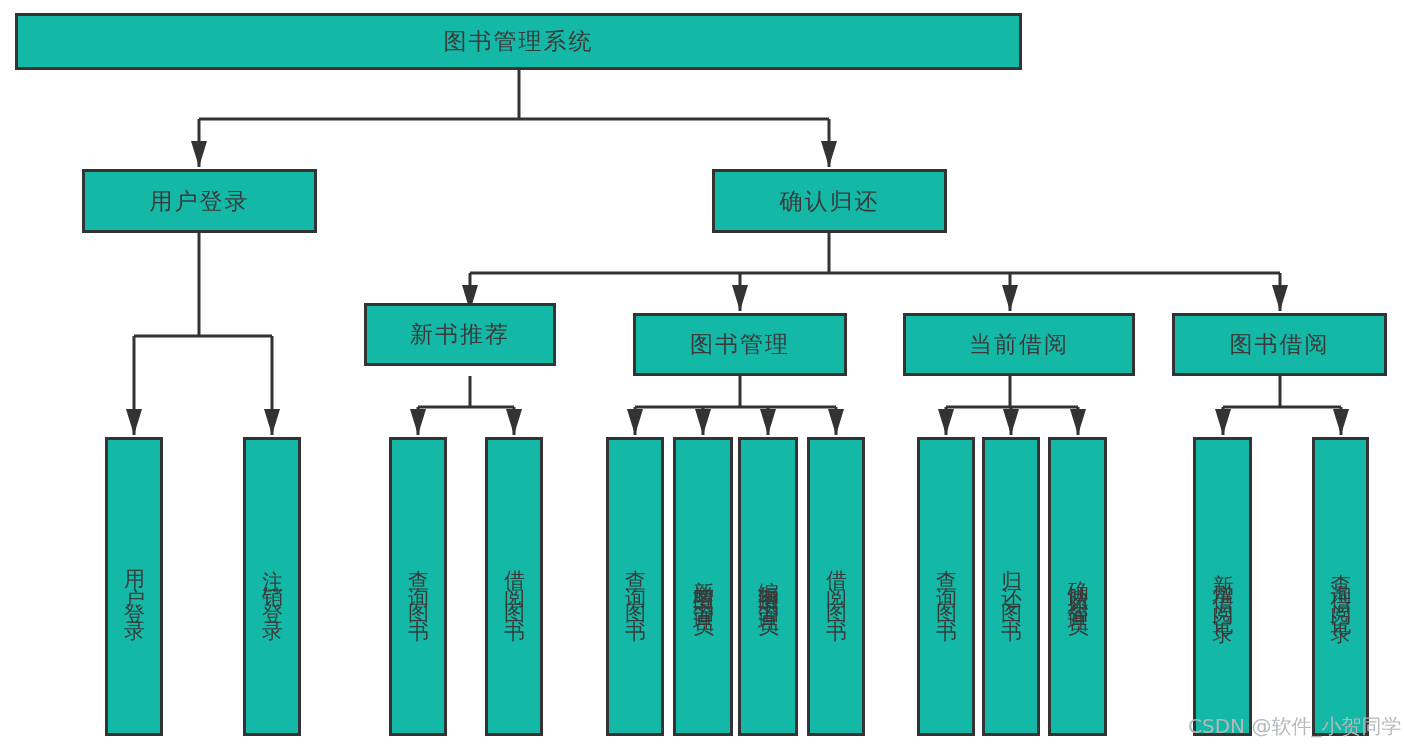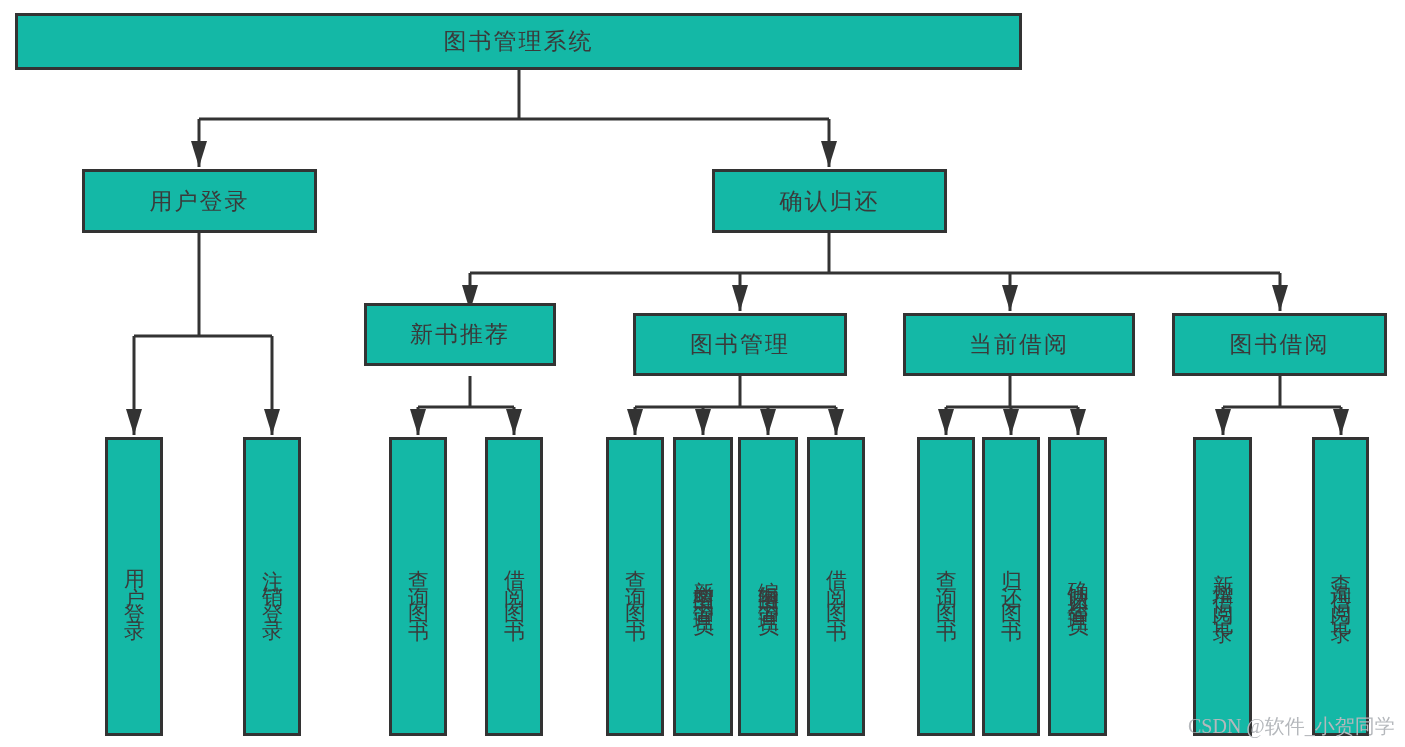--- a/index.html
+++ b/index.html
@@ -44,21 +44,20 @@
   .vbox span.ls-mid  { letter-spacing: 10px; }
   .vbox span.ls-long { letter-spacing: 5px; }
 
   .watermark {
     position: absolute;
     left: 1188px; top: 713px;
     font-size: 20px;
     color: var(--watermark);
     white-space: nowrap;
     z-index: 5;
-    font-family: Liberation Serif, serif;
   }
 </style>
 </head>
 <body>
 
 <div class="stage">
 
   <svg class="connectors" width="1405" height="747" viewBox="0 0 1405 747">
     <defs>
       <marker id="ah" markerUnits="userSpaceOnUse" markerWidth="26" markerHeight="16" viewBox="0 0 26 16" refX="26" refY="8" orient="auto">

